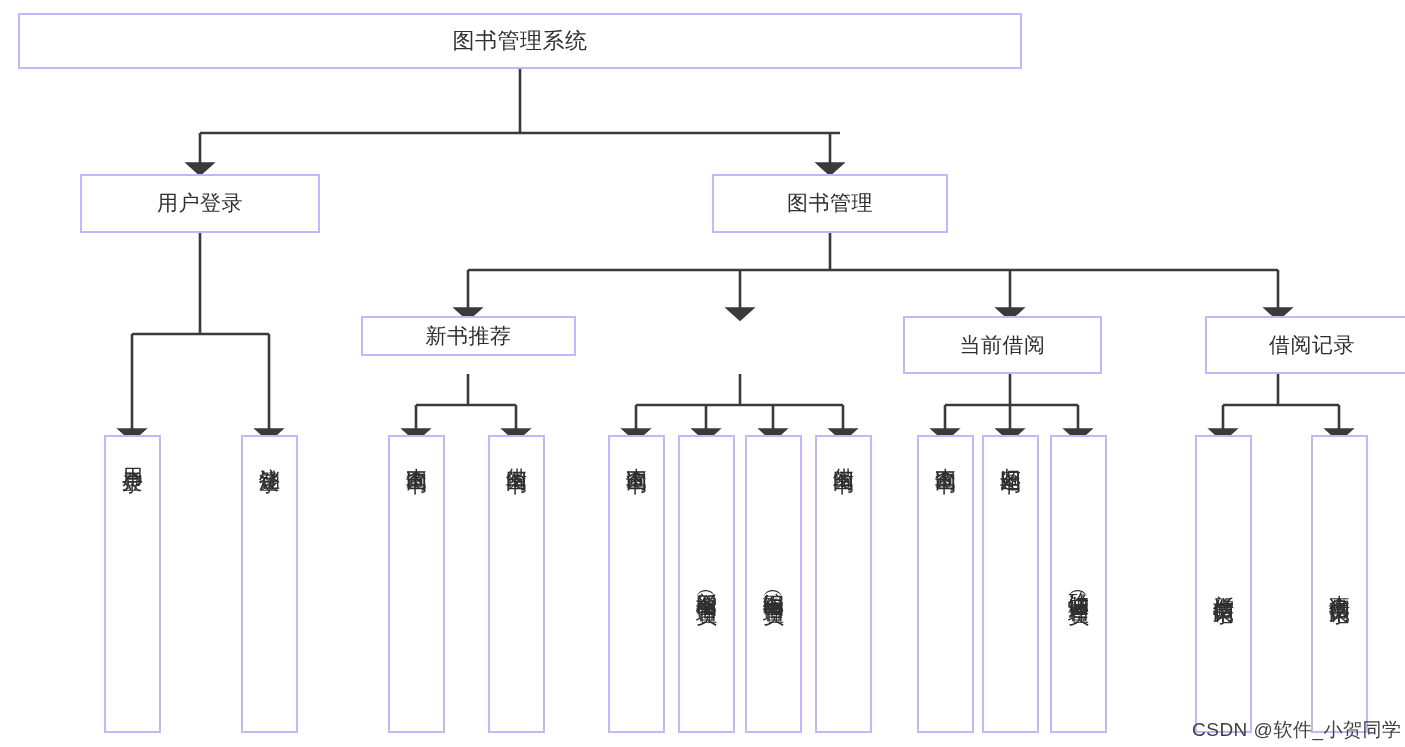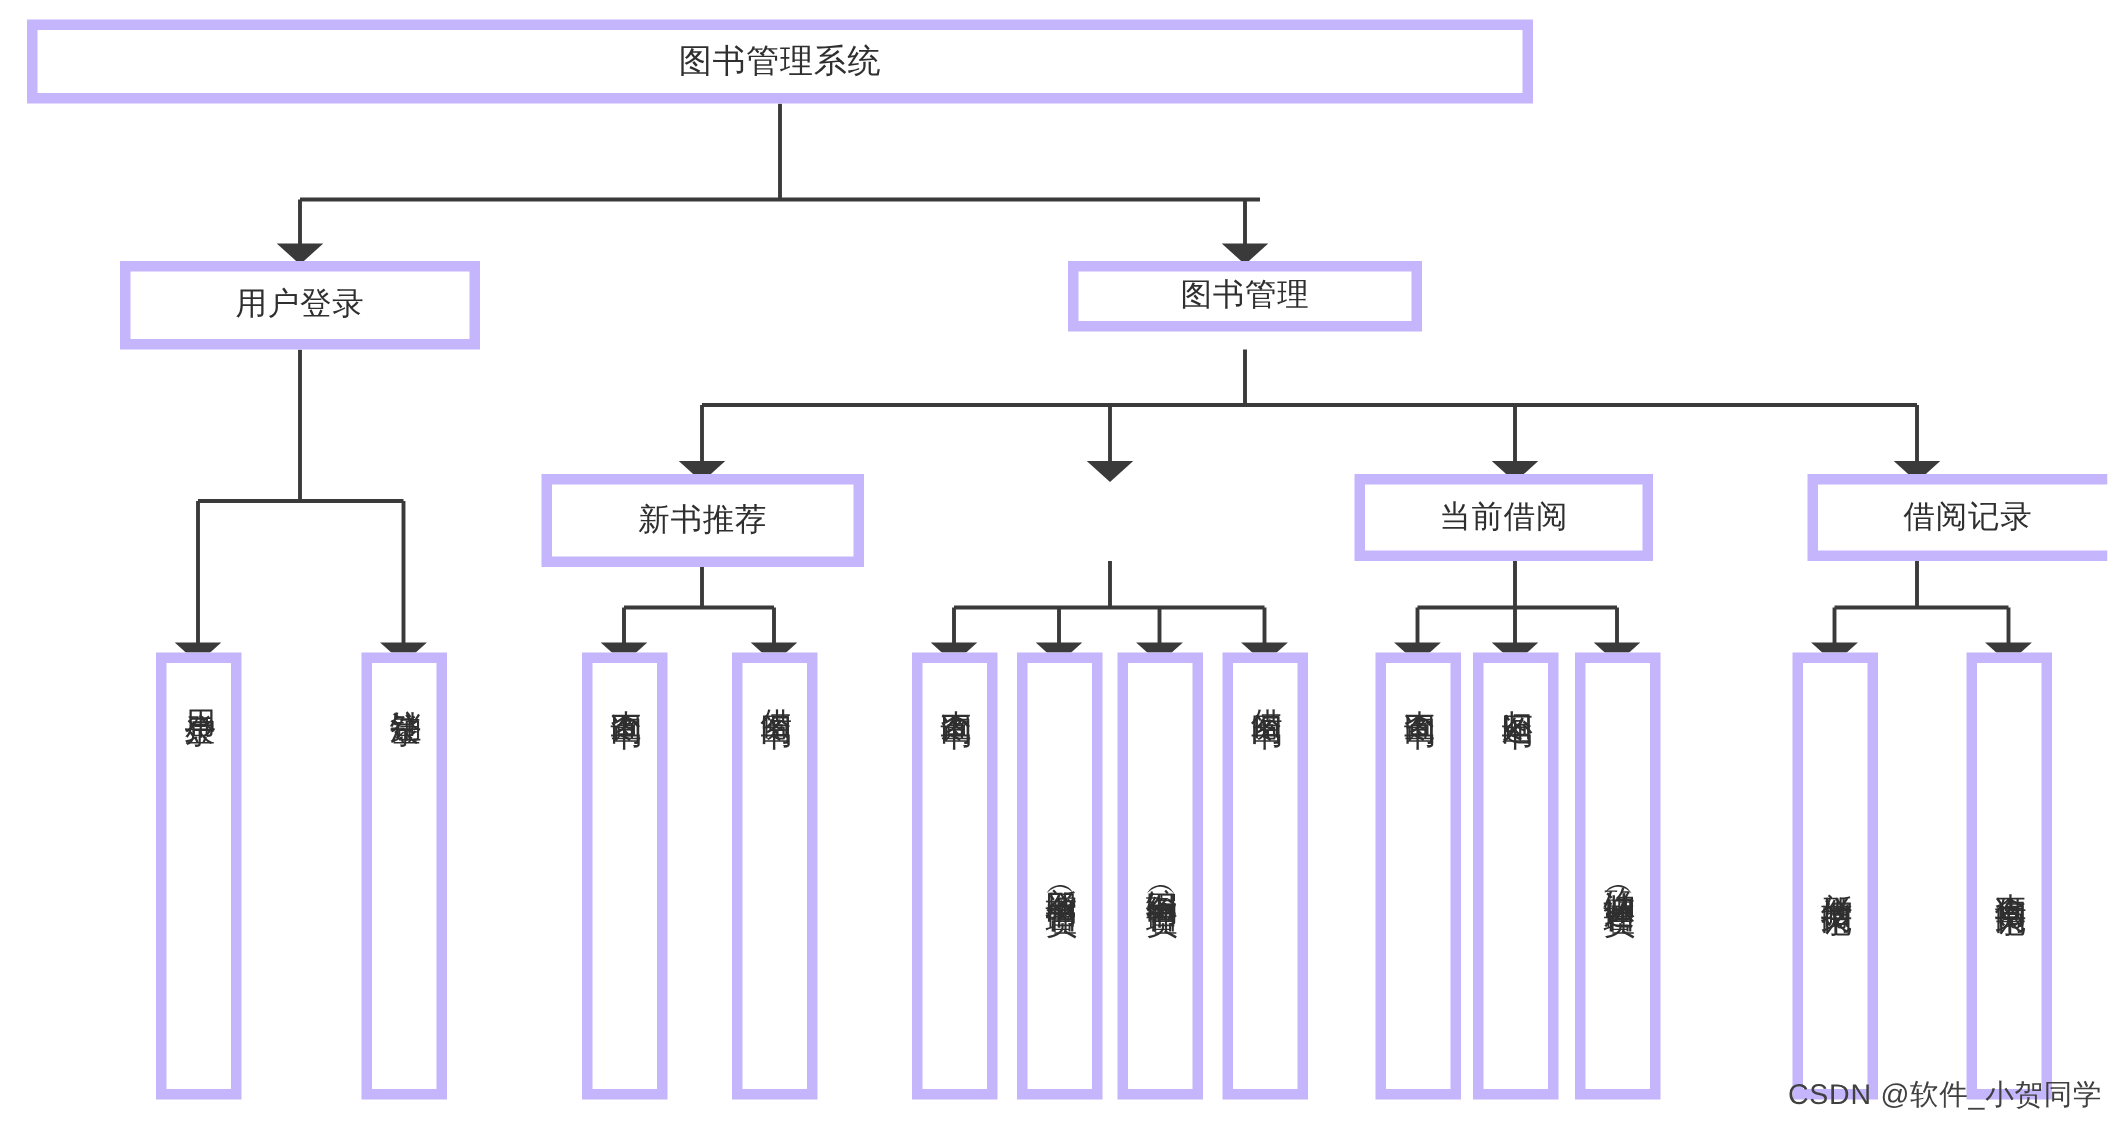--- a/index.html
+++ b/index.html
@@ -23,21 +23,21 @@
     left: 0;
     top: 0;
     width: 1405px;
     height: 747px;
     pointer-events: none;
   }
   .node {
     position: absolute;
     box-sizing: border-box;
     background: #ffffff;
-    border: 7px solid #c4b5fd;
+    border: 2px solid #c4b5fd;
     display: flex;
     align-items: center;
     justify-content: center;
     color: #2f2f2f;
     z-index: 2;
   }
   .node .node-label {
     display: block;
     text-align: center;
     line-height: 1.25;
@@ -133,25 +133,25 @@
     </g>
   </svg>
 
   <div class="node horiz root" style="left:18px; top:13px; width:1004px; height:56px;">
     <span class="node-label">图书管理系统</span>
   </div>
 
   <div class="node horiz" style="left:80px; top:174px; width:240px; height:59px;">
     <span class="node-label">用户登录</span>
   </div>
-  <div class="node horiz" style="left:712px; top:174px; width:236px; height:47px;">
+  <div class="node horiz" style="left:712px; top:174px; width:236px; height:59px;">
     <span class="node-label">图书管理</span>
   </div>
 
-  <div class="node horiz" style="left:361px; top:316px; width:215px; height:62px;">
+  <div class="node horiz" style="left:361px; top:316px; width:215px; height:40px;">
     <span class="node-label">新书推荐</span>
   </div>
   <div class="node horiz" style="left:903px; top:316px; width:199px; height:58px;">
     <span class="node-label">当前借阅</span>
   </div>
   <div class="node horiz" style="left:1172px; top:316px; width:214px; height:58px;margin-left:33px;">
     <span class="node-label">借阅记录</span>
   </div>
 
   <div class="node vert" style="left:104px; top:435px; width:57px; height:298px;">

